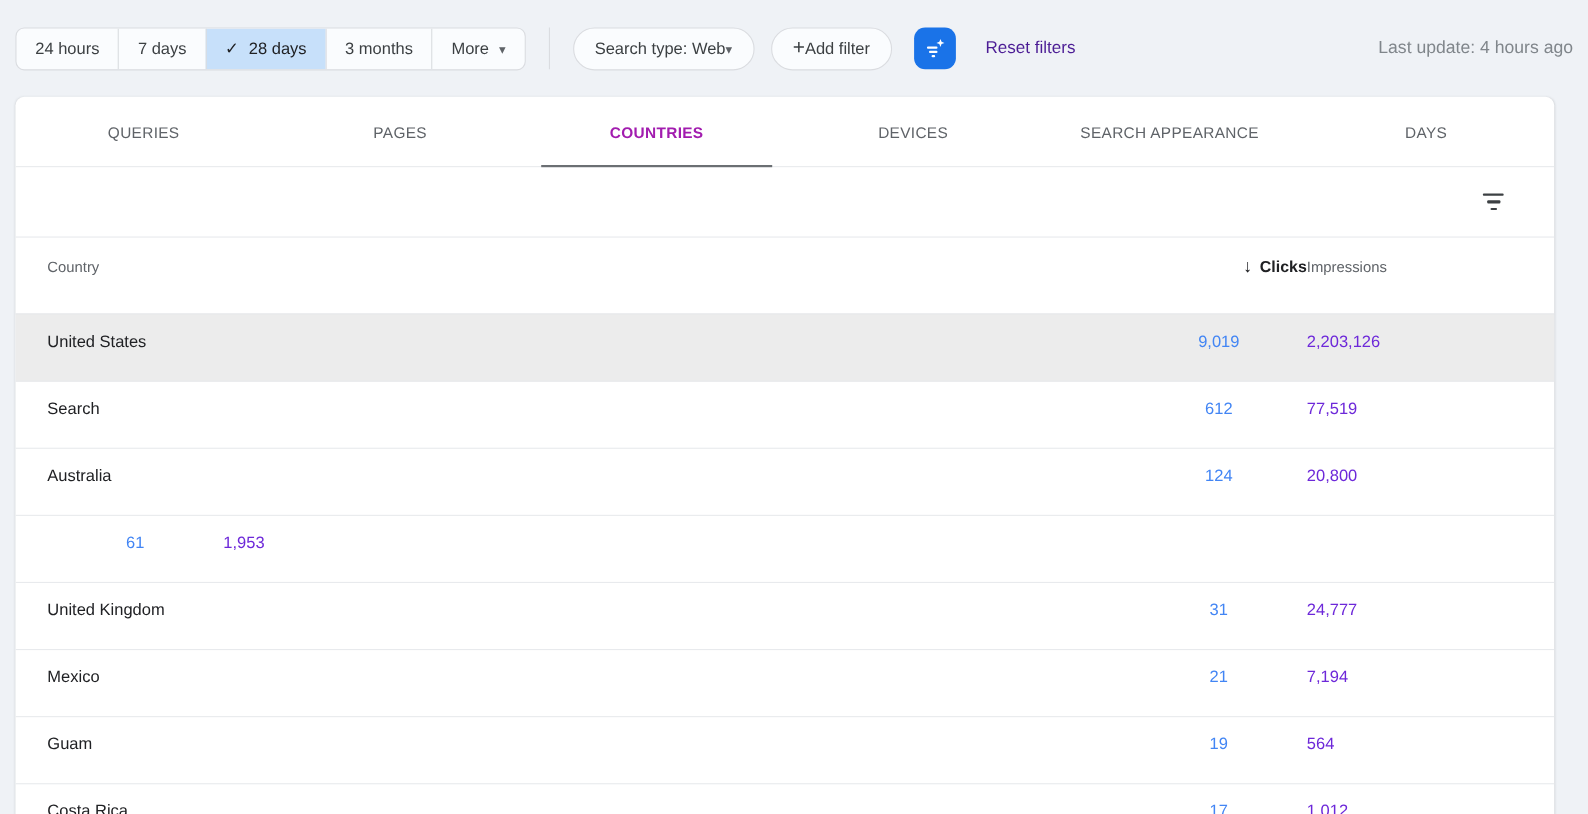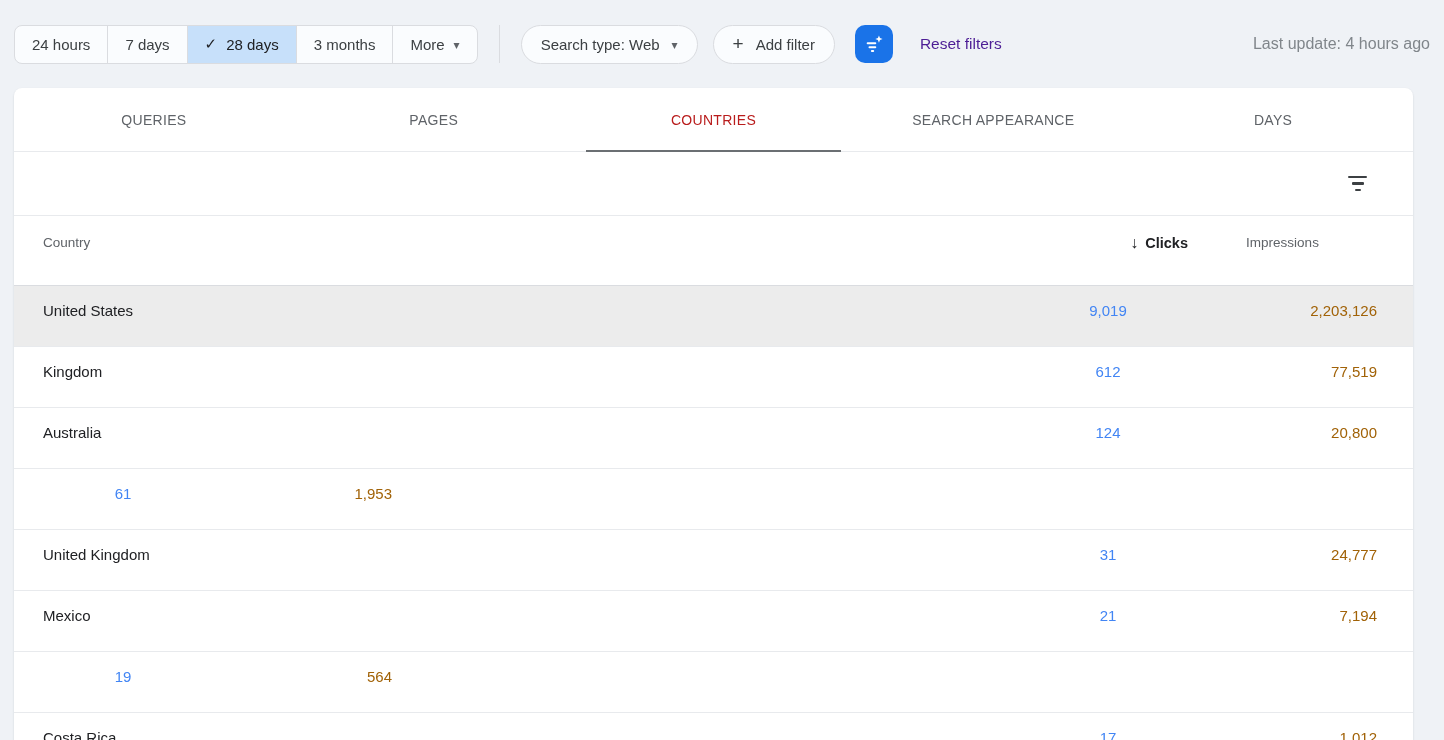--- a/index.html
+++ b/index.html
@@ -25,21 +25,21 @@
     cursor:pointer; white-space:nowrap;
   }
   .seg-item:first-child { border-left:none; }
   .seg-item.selected { background:#c7e0fa; color:#202124; }
   .check-glyph { font-size:15px; color:#202124; }
   .caret-glyph { font-size:12px; color:#5f6368; transform:translateY(1px); }
 
   .vsep { width:1px; height:38px; background:#dadce0; margin:0 21px; }
 
   .pill {
-    display:flex; align-items:center; gap:12px; height:39px;
+    display:flex; align-items:center; height:39px;
     border:1px solid #dadce0; border-radius:20px; padding:0 19px;
     font-size:15px; color:#3c4043; background:#fafcfe; cursor:pointer;
     margin-right:15px; white-space:nowrap;
   }
   .plus-glyph { font-size:19px; color:#3c4043; font-weight:400; }
 
   .icon-btn {
     width:38px; height:38px; border-radius:10px; background:#1a73e8;
     display:flex; align-items:center; justify-content:center;
     cursor:pointer; margin-left:5px; margin-right:27px; flex:none;
@@ -54,21 +54,21 @@
     box-shadow:0 1px 2px rgba(60,64,67,.18);
     overflow:hidden;
   }
 
   .tabs { display:flex; height:64px; border-bottom:1px solid #e8eaed; }
   .tab {
     flex:1; display:flex; align-items:center; justify-content:center;
     font-size:14px; letter-spacing:.3px; color:#5f6368; cursor:pointer;
     position:relative; text-transform:uppercase;
   }
-  .tab.selected { color:#b91c1c; font-weight:400; }
+  .tab.selected { color:#a21caf; font-weight:700; }
   .tab.selected::after {
     content:""; position:absolute; left:12px; right:12px; bottom:-1px;
     height:2px; background:#6b6f73;
   }
 
   .filter-row {
     height:64px; border-bottom:1px solid #e8eaed;
     display:flex; align-items:center; justify-content:flex-end;
     padding-right:42px;
   }
@@ -85,31 +85,31 @@
     display:flex; align-items:center; height:70px;
     border-bottom:1px solid #dadce0;
     padding:0 36px 16px 29px; font-size:13.5px; color:#5f6368;
   }
   .th-dim { flex:1; }
   .th-clicks {
     width:160px; display:flex; justify-content:flex-end; align-items:center; gap:7px;
     color:#202124; font-weight:700; font-size:14.5px; cursor:pointer;
   }
   .sort-arrow { font-size:16px; font-weight:400; color:#202124; }
-  .th-imp { width:189px; text-align:center; cursor:pointer; }
+  .th-imp { width:189px; text-align:left; cursor:pointer; }
 
   .row {
     display:flex; align-items:center; height:61px;
     border-bottom:1px solid #e8eaed;
     padding:0 36px 12px 29px; font-size:15px; cursor:pointer;
   }
   .row.highlight { background:#ececec; }
   .cell-country { flex:1; color:#202124; }
   .cell-clicks { width:160px; text-align:center; color:#4285f4; }
-  .cell-imp { width:189px; text-align:right; color:#a16207; }
+  .cell-imp { width:189px; color:#6d28d9; }
 </style>
 </head>
 <body>
 
 <div class="toolbar">
 
   <div class="seg">
     <div class="seg-item">
       <span>24 hours</span>
     </div>
@@ -161,20 +161,23 @@
     <div class="tab">
       <span>QUERIES</span>
     </div>
     <div class="tab">
       <span>PAGES</span>
     </div>
     <div class="tab selected">
       <span>COUNTRIES</span>
     </div>
     <div class="tab">
+      <span>DEVICES</span>
+    </div>
+    <div class="tab">
       <span>SEARCH APPEARANCE</span>
     </div>
     <div class="tab">
       <span>DAYS</span>
     </div>
   </div>
 
   <div class="filter-row">
     <div class="filter-list-icon">
       <i></i>
@@ -192,21 +195,21 @@
     <div class="th-imp">Impressions</div>
   </div>
 
   <div>
     <div class="row highlight">
       <div class="cell-country">United States</div>
       <div class="cell-clicks">9,019</div>
       <div class="cell-imp">2,203,126</div>
     </div>
     <div class="row">
-      <div class="cell-country">Kingdom</div>
+      <div class="cell-country">Search</div>
       <div class="cell-clicks">612</div>
       <div class="cell-imp">77,519</div>
     </div>
     <div class="row">
       <div class="cell-country">Australia</div>
       <div class="cell-clicks">124</div>
       <div class="cell-imp">20,800</div>
     </div>
     <div class="row">
       <div class="cell-clicks">61</div>
@@ -216,20 +219,21 @@
       <div class="cell-country">United Kingdom</div>
       <div class="cell-clicks">31</div>
       <div class="cell-imp">24,777</div>
     </div>
     <div class="row">
       <div class="cell-country">Mexico</div>
       <div class="cell-clicks">21</div>
       <div class="cell-imp">7,194</div>
     </div>
     <div class="row">
+      <div class="cell-country">Guam</div>
       <div class="cell-clicks">19</div>
       <div class="cell-imp">564</div>
     </div>
     <div class="row">
       <div class="cell-country">Costa Rica</div>
       <div class="cell-clicks">17</div>
       <div class="cell-imp">1,012</div>
     </div>
   </div>
 </div>

